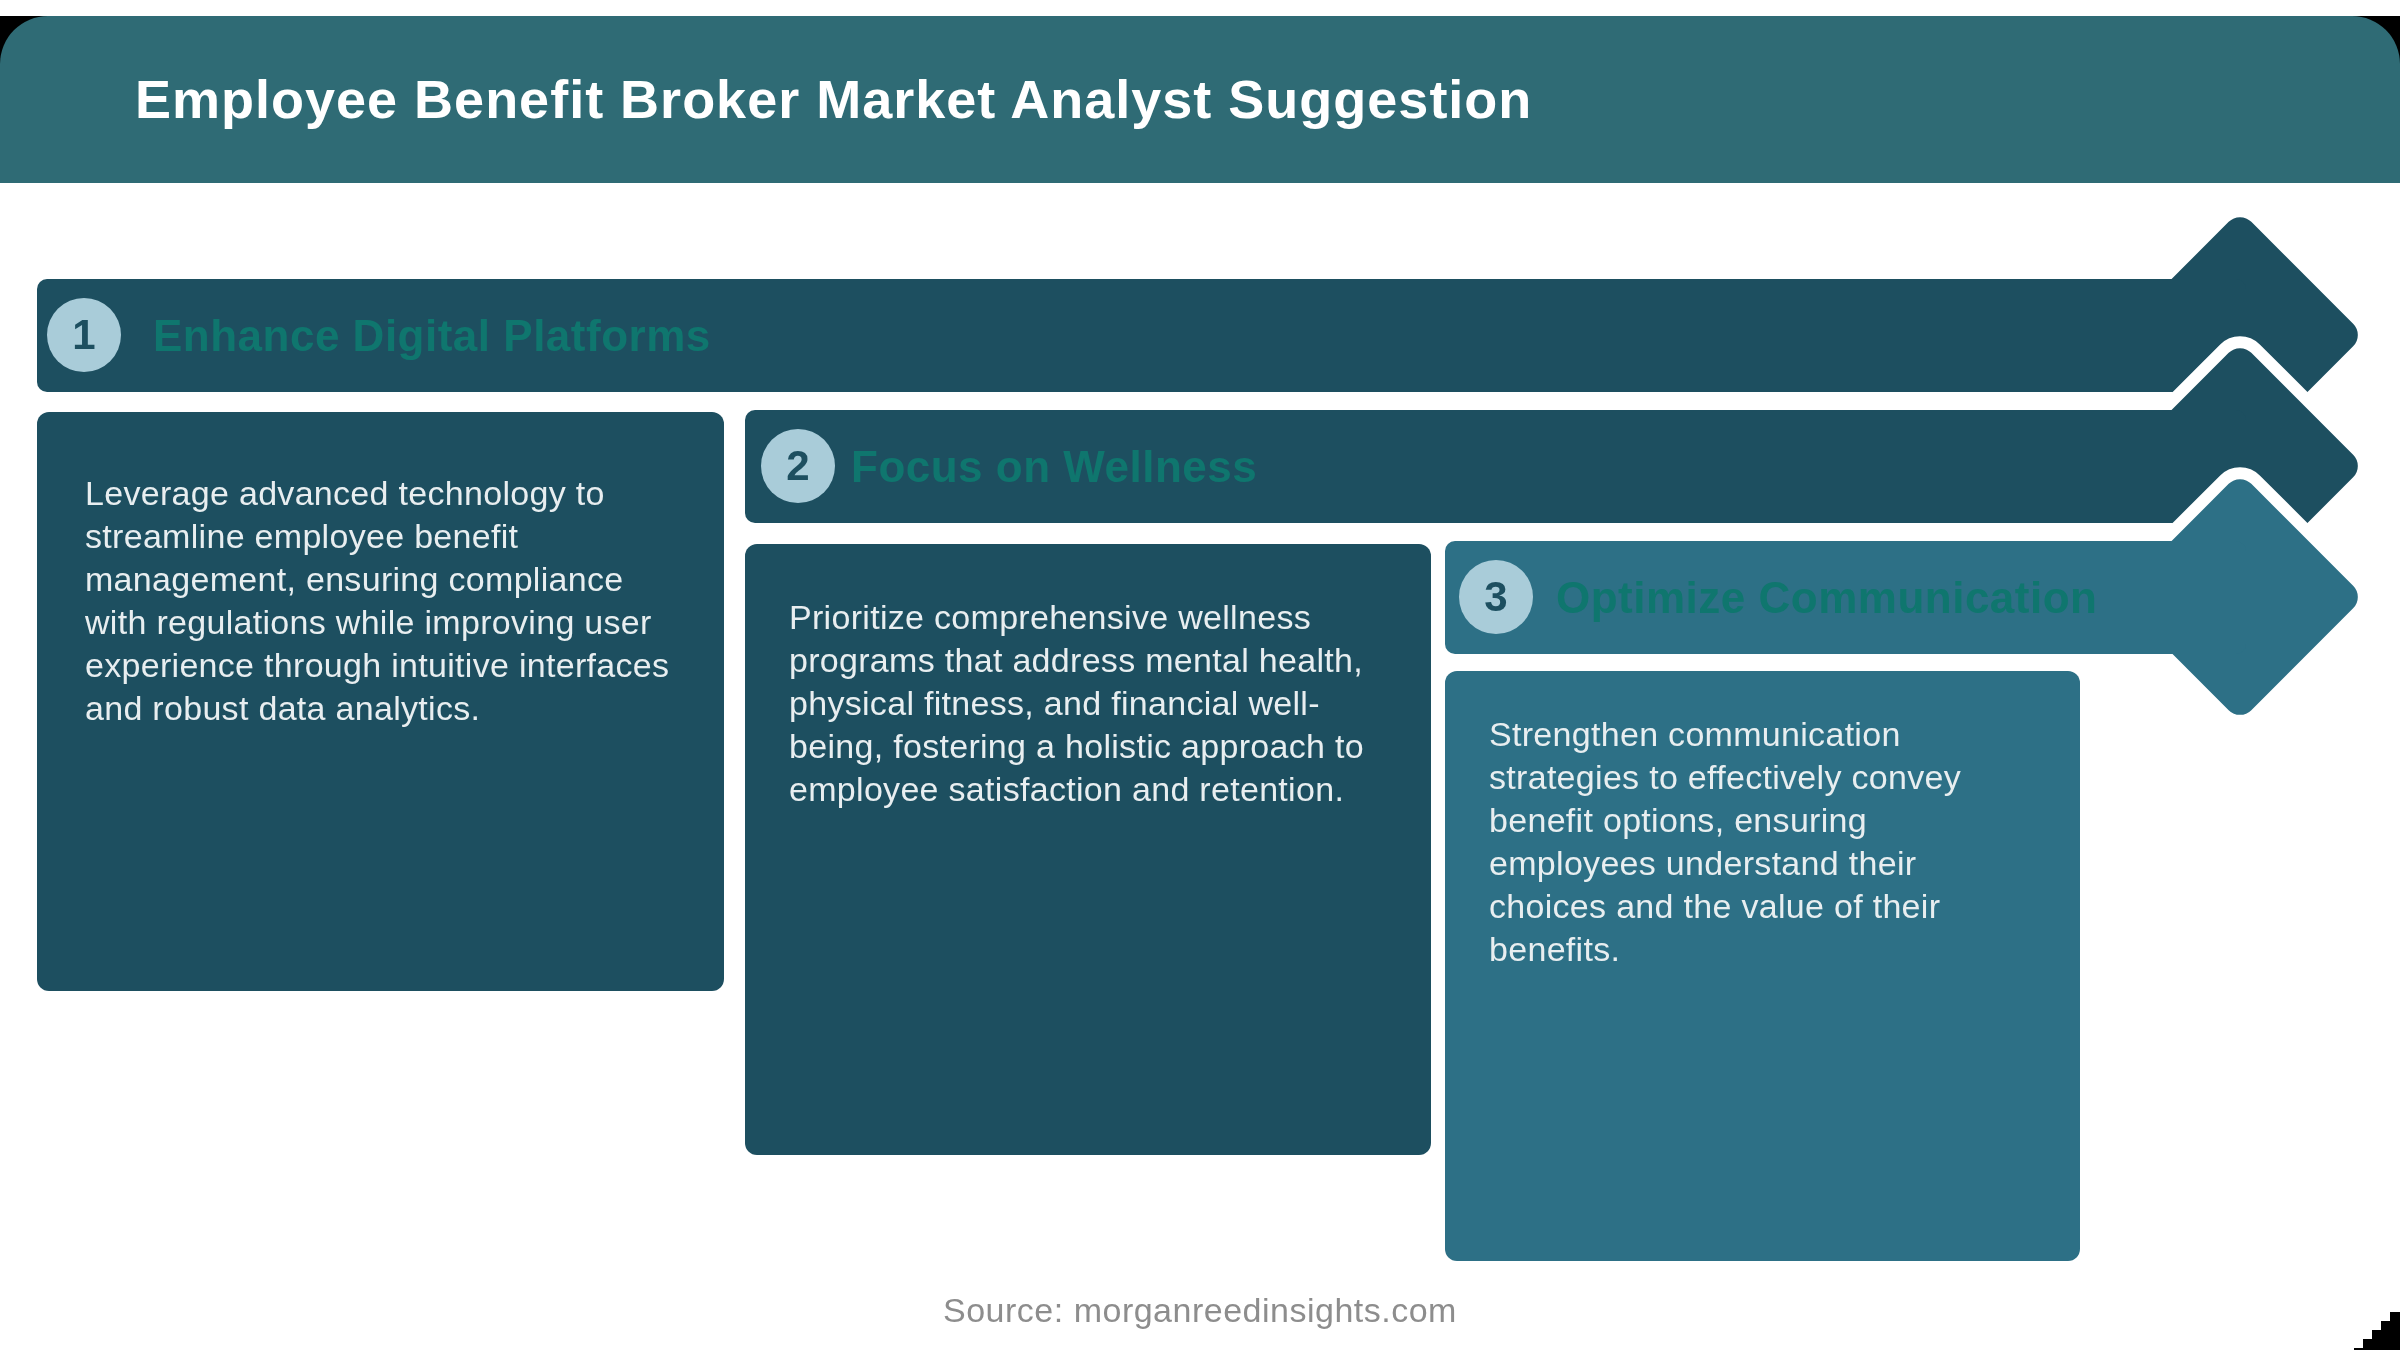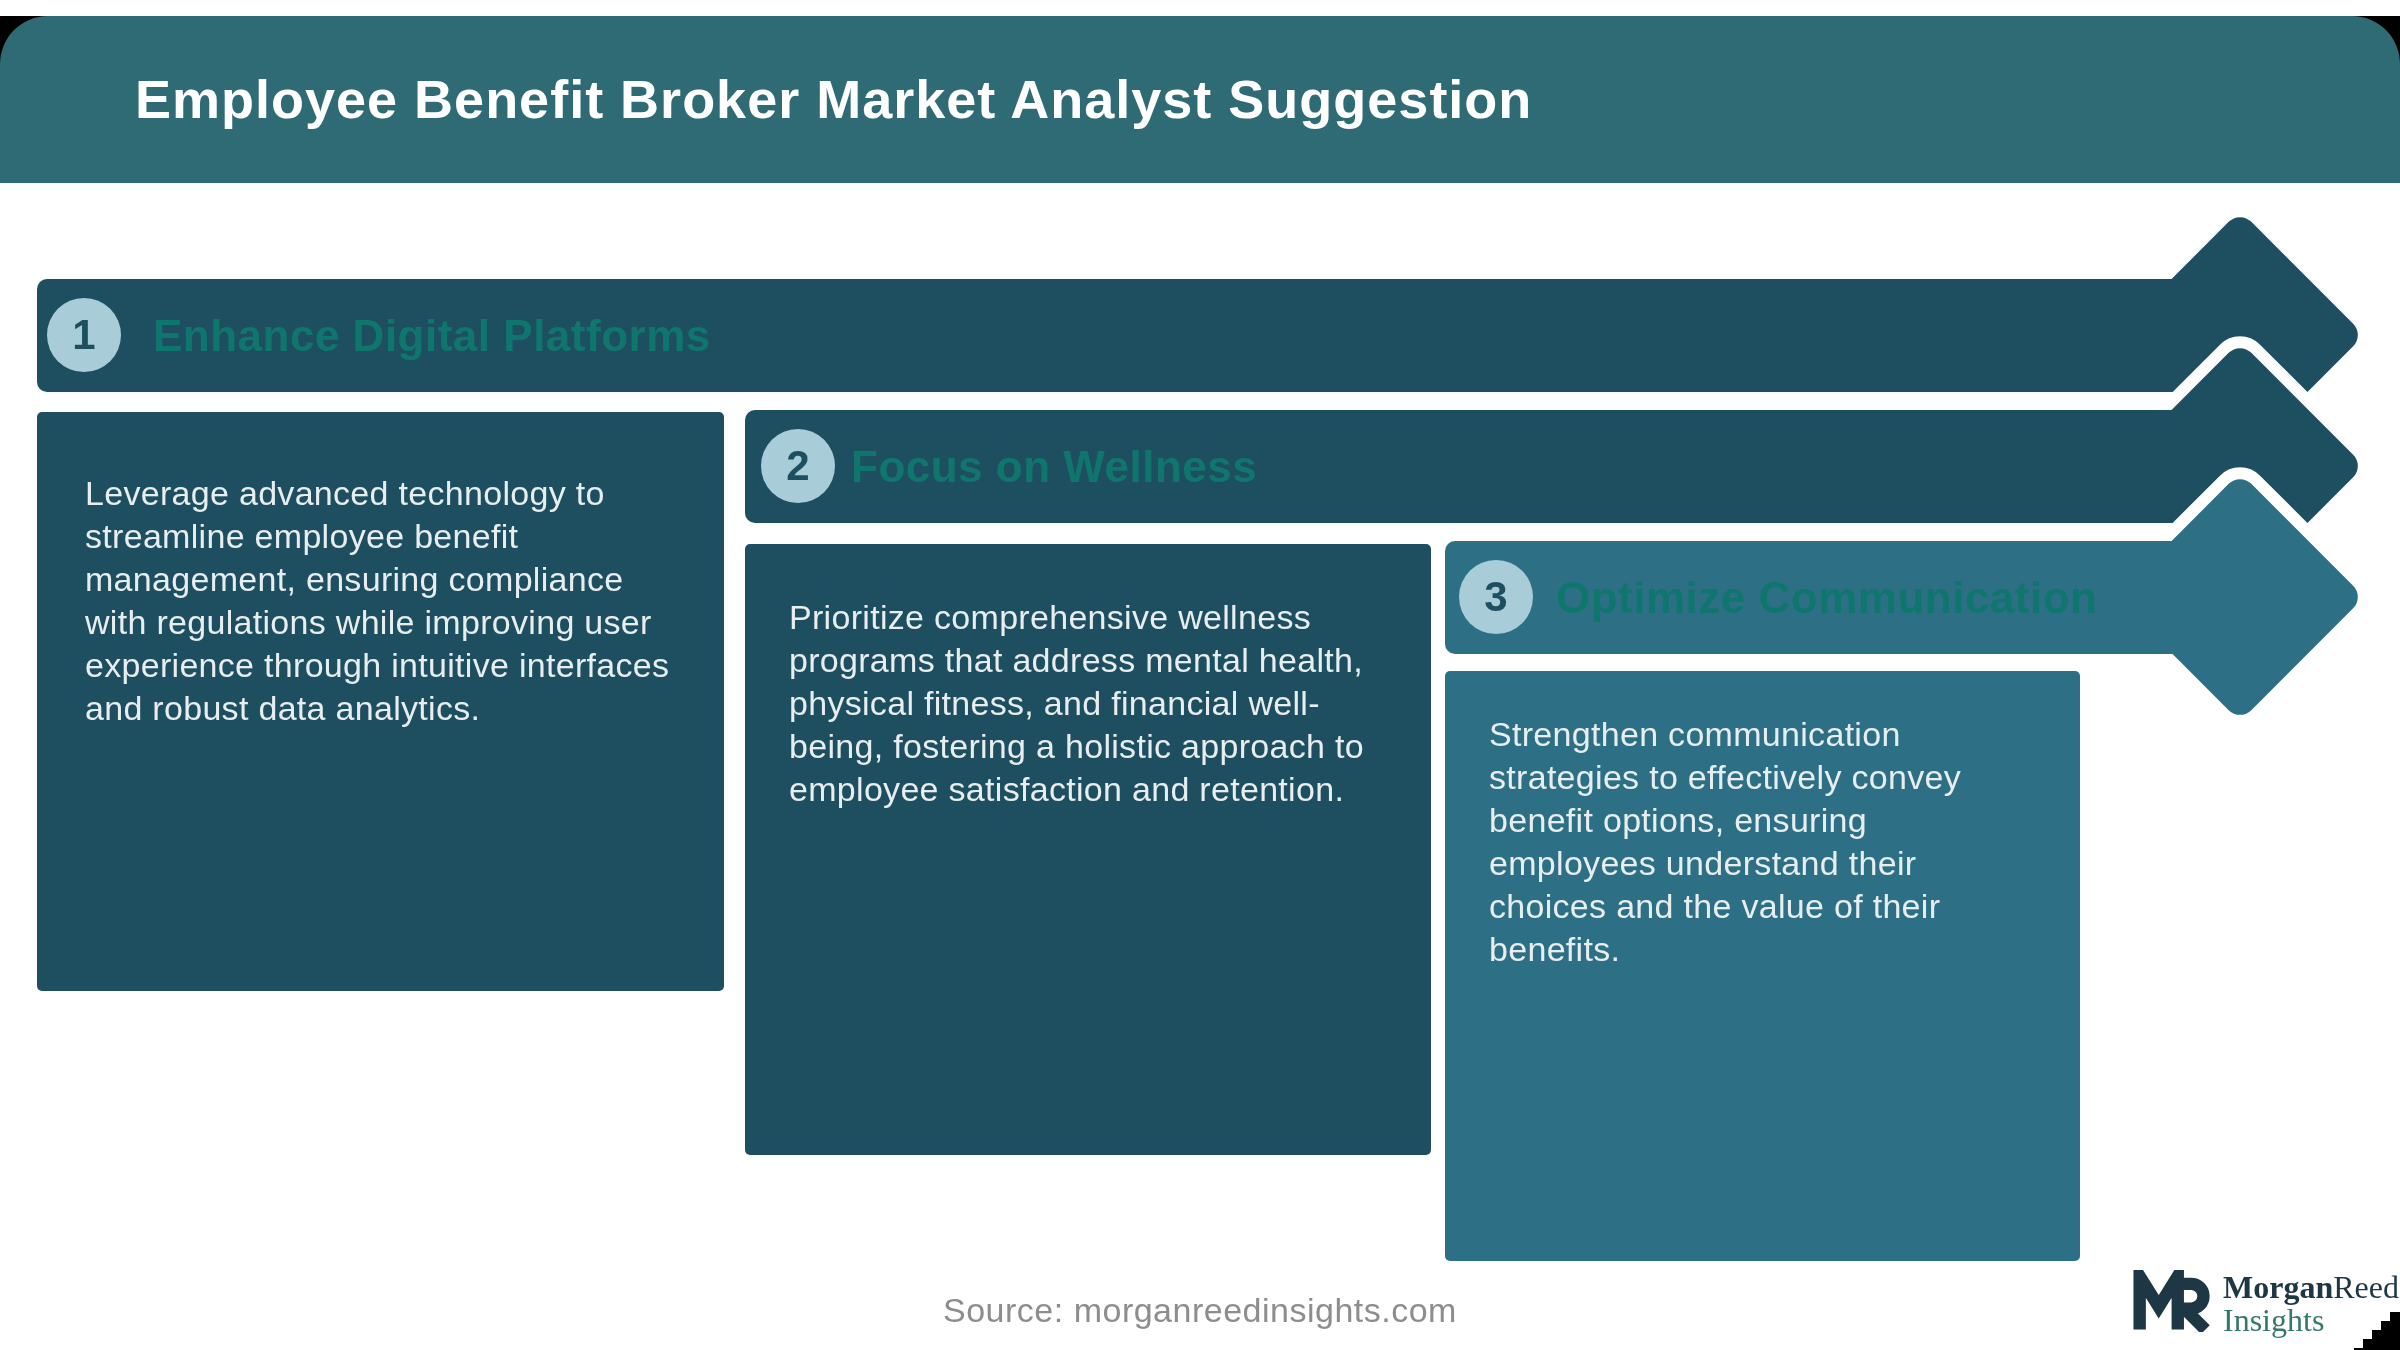--- a/index.html
+++ b/index.html
@@ -30,21 +30,21 @@
   .b-light{background:var(--arrow-light);}
   .circle{
     position:absolute;width:74px;height:74px;border-radius:50%;
     background:var(--circle-bg);color:var(--arrow-dark);
     font-size:42px;font-weight:700;display:flex;align-items:center;justify-content:center;
   }
   .step-title{
     position:absolute;height:113px;line-height:113px;color:#0f766e;
     font-size:44px;font-weight:700;letter-spacing:0.5px;white-space:nowrap;
   }
-  .box{position:absolute;border-radius:5px;}
+  .box{position:absolute;border-radius:12px;}
   .box p{
     margin:0;color:var(--body-text);font-size:34px;line-height:43px;
     letter-spacing:0.3px;font-weight:400;
   }
   .bx-dark{background:var(--arrow-dark);}
   .bx-light{background:var(--arrow-light);}
   .bx1{left:37px;top:396px;width:687px;height:579px;padding:0;}
   .bx1 p{padding:60px 52px 0 48px;}
   .bx2{left:745px;top:528px;width:686px;height:611px;}
   .bx2 p{padding:52px 52px 0 44px;}
@@ -105,36 +105,20 @@
       <span>3</span>
     </div>
     <div class="step-title" style="left:1556px;top:525px;">Optimize Communication</div>
     <div class="box bx-light bx3">
       <p>Strengthen communication strategies to effectively convey benefit options, ensuring employees understand their choices and the value of their benefits.</p>
     </div>
   </section>
 
   <div class="source">Source: morganreedinsights.com</div>
 
-  <div class="logo">
-    <svg class="logo-mark" viewBox="0 0 84 64" aria-hidden="true">
-
-      <g stroke="#1d3844" stroke-width="13" fill="none">
-        <polyline points="7,62 7,6 27,38 47,6 47,62"></polyline>
-        <path d="M47,14 h14 a12,12 0 0 1 0,26 h-14"></path>
-        <line x1="54" y1="40" x2="76" y2="62"></line>
-      </g>
-    </svg>
-    <div class="logo-text">
-      <div class="logo-line1">
-        <span class="lb">Morgan</span><span>Reed</span>
-      </div>
-      <div class="logo-line2">Insights</div>
-    </div>
-  </div>
 
   <div class="bottom-line"></div>
 
   <svg class="corner" viewBox="0 0 60 60" aria-hidden="true">
     <polygon fill="#000000" points="5,60 5,51 14,51 14,42 23,42 23,33 32,33 32,24 41,24 41,15 50,15 50,6 60,6 60,60"></polygon>
   </svg>
 
 </div>
 
 </body></html>

